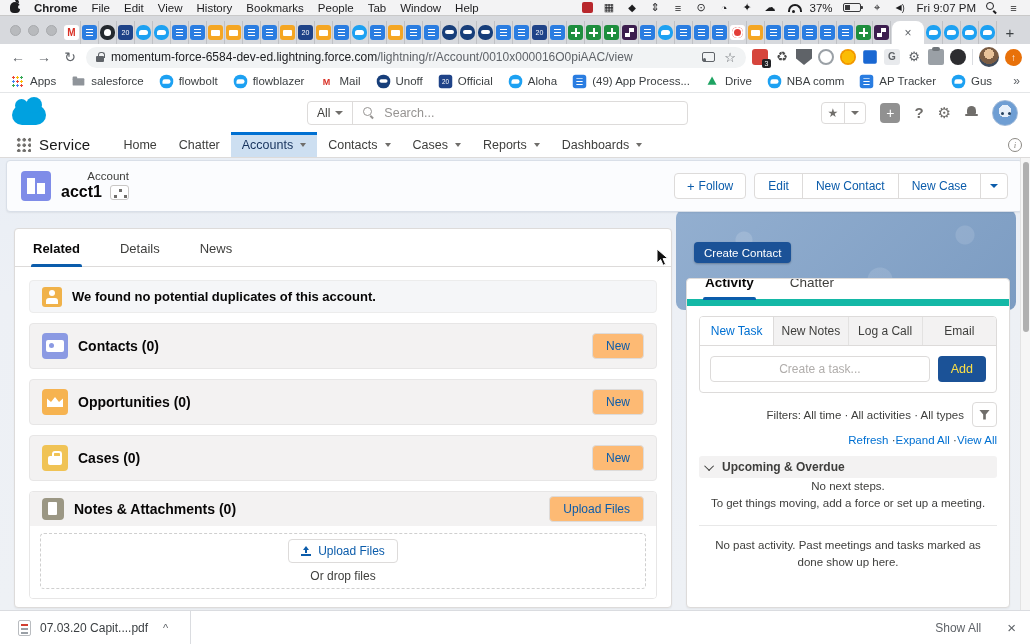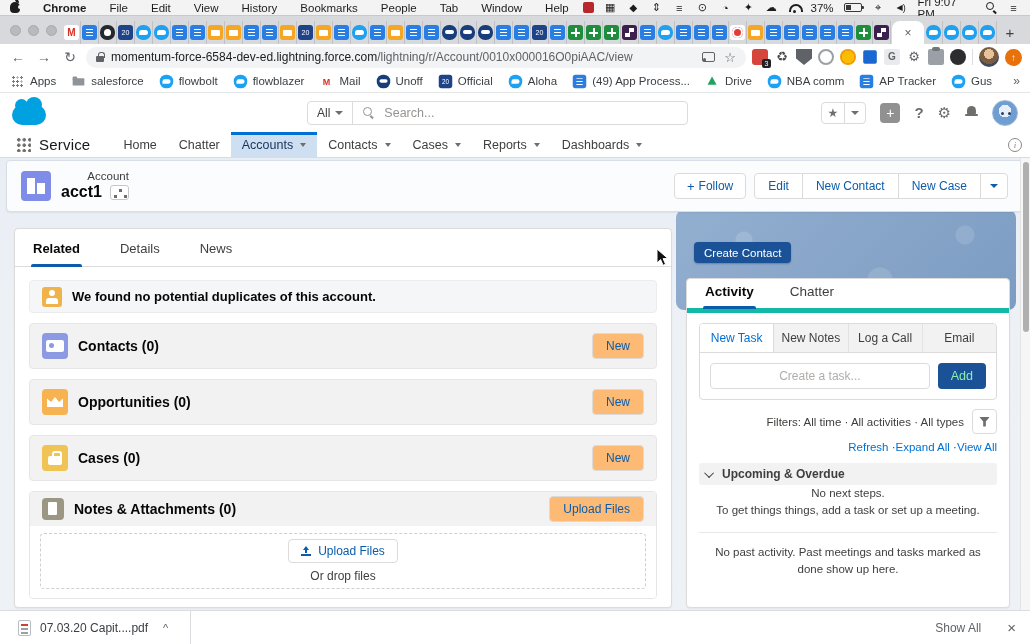--- a/index.html
+++ b/index.html
@@ -2,21 +2,21 @@
 <html><head>
 <meta charset="utf-8">
 <style>
   html,body{margin:0;padding:0;background:#fff;}
   *{box-sizing:border-box;font-family:"Liberation Sans",sans-serif;}
   .screen{position:relative;width:1030px;height:644px;overflow:hidden;background:#fff;}
 
   
   .menubar{position:absolute;left:0;top:0;width:1030px;height:16px;background:#f3f3f4;border-bottom:1px solid #c9c9c9;display:flex;align-items:center;padding:0 10px;gap:14px;font-size:11.5px;color:#1d1d1f;}
   .menubar .app{font-weight:bold;}
-  .mb-item{white-space:nowrap;margin-left:9px;}
+  .mb-item{white-space:nowrap;}
   .mb-right{margin-left:auto;display:flex;align-items:center;gap:10px;}
   .apple{width:10px;height:11px;background:#1d1d1f;border-radius:5px 5px 4px 4px;position:relative;flex:none;}
   .apple::before{content:"";position:absolute;top:-3px;left:5px;width:4px;height:4px;background:#1d1d1f;border-radius:0 4px 0 4px;}
   .apple::after{content:"";position:absolute;right:-2px;top:3px;width:4px;height:4px;background:#f3f3f4;border-radius:50%;}
   .mi{width:13px;height:13px;display:inline-flex;align-items:center;justify-content:center;font-size:11px;color:#1d1d1f;flex:none;}
   .mi.red{background:#b8272c;border-radius:2px;width:11px;height:11px;}
   .mi.grid::before{content:"▦";}
   .mi.dropbox::before{content:"◆";font-size:10px;}
   .mi.updown::before{content:"⇕";}
   .mi.bars::before{content:"≡";}
@@ -217,33 +217,33 @@
   .dropzone{border:1px dashed #cfcfcf;border-radius:4px;height:56px;display:flex;flex-direction:column;align-items:center;justify-content:center;gap:6px;}
   .upload-btn{height:24px;border:1px solid #dddbda;border-radius:4px;background:#fff;display:flex;align-items:center;gap:7px;padding:0 12px;font-size:12px;color:#0b5cab;}
   .upld{width:10px;height:10px;position:relative;border-bottom:2px solid #0b5cab;}
   .upld::before{content:"";position:absolute;left:2px;top:0;border-left:3px solid transparent;border-right:3px solid transparent;border-bottom:4px solid #0b5cab;}
   .upld::after{content:"";position:absolute;left:4px;top:3px;width:2px;height:4px;background:#0b5cab;}
   .drop-text{font-size:12px;color:#3e3e3c;}
 
   
   .create-contact{position:absolute;left:694px;top:84px;height:21px;background:#1b5297;border-radius:4px;color:#fff;font-size:11.5px;display:flex;align-items:center;padding:0 10px;box-shadow:0 1px 2px rgba(0,0,0,.25);}
   .activity-card{position:absolute;left:686px;top:120px;width:324px;height:330px;background:#fff;border:1px solid #dddbda;border-radius:4px;box-shadow:0 1px 2px rgba(0,0,0,.05);overflow:hidden;}
-  .ac-tabs{display:flex;align-items:flex-end;height:34px;border-bottom:5px solid #14b8a6;padding:0 16px;gap:32px;}
+  .ac-tabs{display:flex;align-items:flex-end;height:27px;border-bottom:7px solid #14b8a6;padding:0 16px;gap:32px;}
   .ac-tab{font-size:13.5px;color:#3e3e3c;padding:9px 2px;position:relative;}
   .ac-tab.active{font-weight:bold;color:#080707;}
   .ac-tab.active::after{content:"";position:absolute;left:0;right:0;bottom:-1px;height:3px;background:#0b5cab;border-radius:2px 2px 0 0;}
   .composer{margin:10px 12px 0;border:1px solid #dddbda;border-radius:4px;overflow:hidden;}
   .ct-row{display:flex;background:#f3f2f2;border-bottom:1px solid #dddbda;height:29px;}
   .ct{flex:1;display:flex;align-items:center;justify-content:center;font-size:12px;color:#3e3e3c;border-right:1px solid #e3e2e1;white-space:nowrap;padding:0 4px;}
   .ct:last-child{border-right:none;}
   .ct.active{background:#fff;color:#0070d2;border-right:1px solid #dddbda;}
   .ct-body{display:flex;align-items:center;gap:8px;padding:10px;}
   .task-input{flex:1;height:26px;border:1px solid #dddbda;border-radius:4px;font-size:12px;text-align:center;color:#3e3e3c;outline:none;}
   .task-input::placeholder{color:#b0adab;}
-  .add-btn{height:26px;background:#1b5297;color:#86efac;border-radius:4px;font-size:12.5px;display:flex;align-items:center;padding:12px 13px;}
+  .add-btn{height:26px;background:#1b5297;color:#fde047;border-radius:4px;font-size:12.5px;display:flex;align-items:center;padding:12px 13px;}
   .filters-row{display:flex;align-items:center;justify-content:flex-end;gap:8px;padding:9px 12px 0;}
   .filters-text{font-size:11.5px;color:#3e3e3c;}
   .funnel-btn{width:25px;height:25px;border:1px solid #dddbda;border-radius:4px;display:flex;align-items:center;justify-content:center;background:#fff;}
   .funnel{width:11px;height:10px;background:#706e6b;clip-path:polygon(0 0,100% 0,62% 50%,62% 100%,38% 100%,38% 50%);}
   .links-row{display:flex;justify-content:flex-end;padding:7px 12px 0;font-size:11.5px;}
   .plink{color:#0070d2;}
   .plink:not(:last-child)::after{content:" · ";color:#3e3e3c;}
   .section-bar{margin:10px 12px 0;height:22px;background:#f3f2f2;border-radius:3px;display:flex;align-items:center;gap:8px;padding:0 8px;}
   .sec-chev{width:7px;height:7px;border-left:1.5px solid #3e3e3c;border-bottom:1.5px solid #3e3e3c;transform:rotate(-45deg) translateY(-2px);}
   .sec-title{font-size:12px;font-weight:bold;color:#3e3e3c;}
@@ -710,21 +710,21 @@
           <span class="plink">Refresh</span>
           <span class="plink">Expand All</span>
           <span class="plink">View All</span>
         </div>
       <div class="section-bar">
         <span class="sec-chev"></span>
         <span class="sec-title">Upcoming &amp; Overdue</span>
       </div>
       <div class="empty-next">
         <div>No next steps.</div>
-        <div>To get things things, add a task or set up a meeting.</div>
+        <div>To get things moving, add a force or set up a meeting.</div>
       </div>
       <div class="ac-divider"></div>
       <div class="empty-past">No past activity. Past meetings and tasks marked as done show up here.</div>
     </div>
 
     <div class="scrollbar">
         <div class="scroll-thumb"></div>
       </div>
 
     <span class="cursor">

